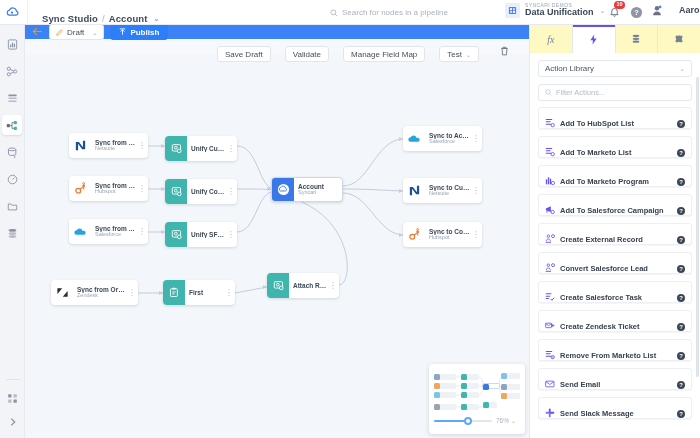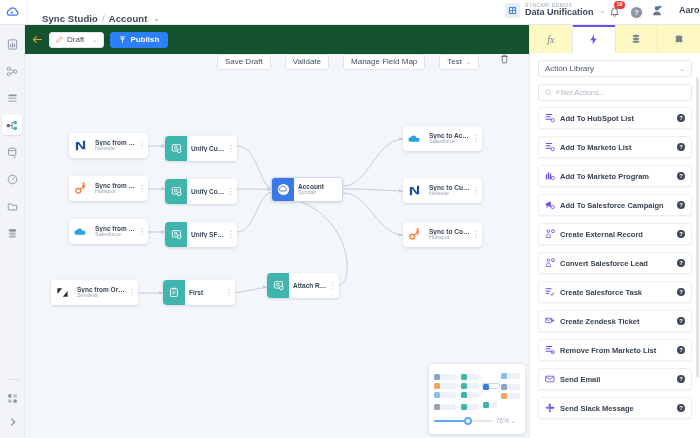--- a/index.html
+++ b/index.html
@@ -68,22 +68,22 @@
   .rail-item {
     width: 20px; height: 20px; margin-bottom: 7px; border-radius: 4px;
     display: flex; align-items: center; justify-content: center;
   }
   .rail-item.active { background: #ffffff; box-shadow: 0 1px 2px rgba(40,60,90,.14); }
   .rail-bottom { position: absolute; bottom: 6px; left: 0; width: 25px; }
   .rail-div { width: 14px; height: 1px; background: #dfe4ea; margin: 0 auto 8px; }
 
   
   .actionbar {
-    position: absolute; left: 25px; top: 25px; width: 504px; height: 29px;
-    background: #14532d; display: flex; align-items: center; z-index: 20;
+    position: absolute; left: 25px; top: 25px; width: 504px; height: 14px;
+    background: #3b82f6; display: flex; align-items: center; z-index: 20;
   }
   .back-arrow {
     width: 24px; text-align: center; color: #e09b36; font-size: 12px; cursor: pointer;
   }
   .btn {
     height: 16px; border-radius: 3px; background: #fff; border: 1px solid #e2e6ec;
     font-size: 8px; color: #44505f; display: inline-flex; align-items: center;
     justify-content: center; padding: 0 7px; cursor: pointer; white-space: nowrap;
     font-family: "Liberation Sans", sans-serif;
   }
@@ -170,21 +170,21 @@
     align-items: center; padding: 0 6px; gap: 4px; margin-top: 7px;
   }
   .filter input {
     border: none; outline: none; font-size: 7.5px; color: #333; width: 120px;
     font-family: "Liberation Sans", sans-serif; background: transparent;
   }
   .filter input::placeholder { color: #b3bbc7; }
   .alist { margin-top: 6px; position: relative; }
   .acard {
     height: 22px; border: 1px solid #eceff4; border-radius: 3px; background: #fff;
-    display: flex; align-items: center; padding: 0 6px; gap: 5px; margin-bottom: 7px;
+    display: flex; align-items: flex-end; padding: 0 6px; gap: 5px; margin-bottom: 7px;
     box-shadow: 0 1px 1px rgba(40,60,90,.05); cursor: pointer;
   }
   .acard .nm { font-size: 7.5px; color: #37414f; font-weight: bold; flex: 1;
                white-space: nowrap; overflow: hidden; text-overflow: ellipsis; }
   .info-dot {
     width: 8px; height: 8px; border-radius: 50%; background: #3d4654; color: #fff;
     font-size: 6px; display: flex; align-items: center; justify-content: center;
     font-weight: bold; flex: 0 0 8px;
   }
   .rscroll {
@@ -205,20 +205,27 @@
       </svg>
     </div>
 
     <div class="breadcrumb">
       <span>Sync Studio</span>
       <span class="bc-sep">/</span>
       <span>Account</span>
       <span class="bc-caret">⌄</span>
     </div>
 
+    <div class="hdr-search">
+      <svg width="8" height="8" viewBox="0 0 10 10">
+        <circle cx="4.2" cy="4.2" r="3.1" fill="none" stroke="#a9b2bf" stroke-width="1"></circle>
+        <line x1="6.5" y1="6.5" x2="9" y2="9" stroke="#a9b2bf" stroke-width="1"></line>
+      </svg>
+      <input placeholder="Search for nodes in a pipeline" style="">
+    </div>
 
     <div class="tenant">
       <div class="tenant-ico">
         <svg width="9" height="9" viewBox="0 0 10 10">
           <rect x="1" y="1" width="8" height="8" rx="1" fill="#4a86e8"></rect>
           <rect x="2.3" y="2.4" width="2.2" height="2.2" fill="#fff"></rect>
           <rect x="5.6" y="2.4" width="2.2" height="2.2" fill="#cfe0fb"></rect>
           <rect x="2.3" y="5.5" width="2.2" height="2.2" fill="#cfe0fb"></rect>
           <rect x="5.6" y="5.5" width="2.2" height="2.2" fill="#fff"></rect>
         </svg>

